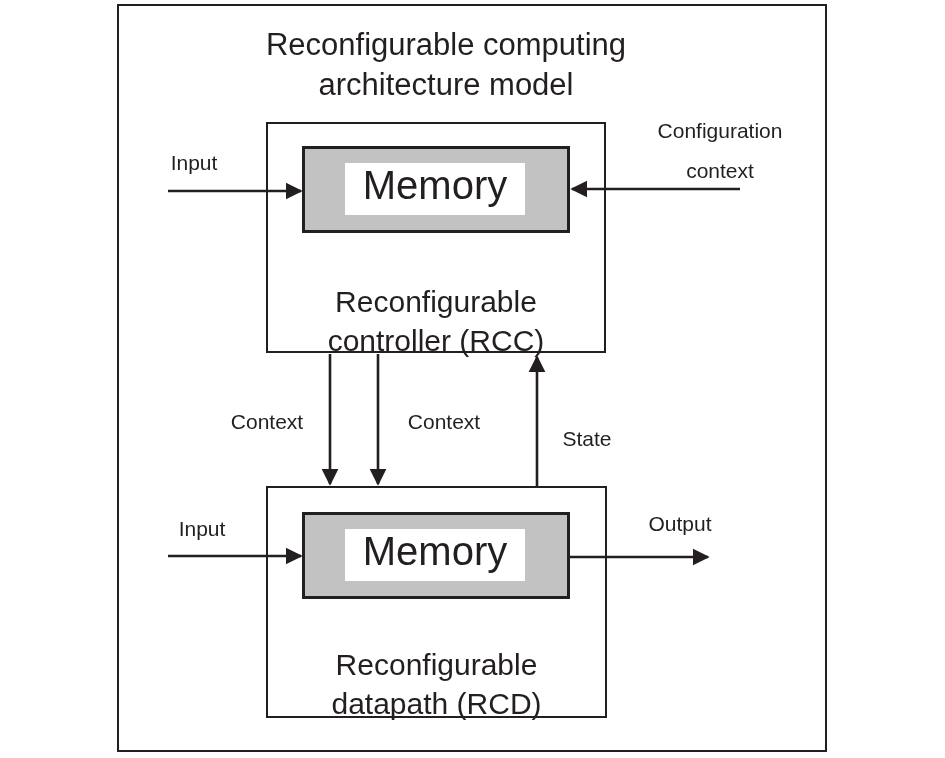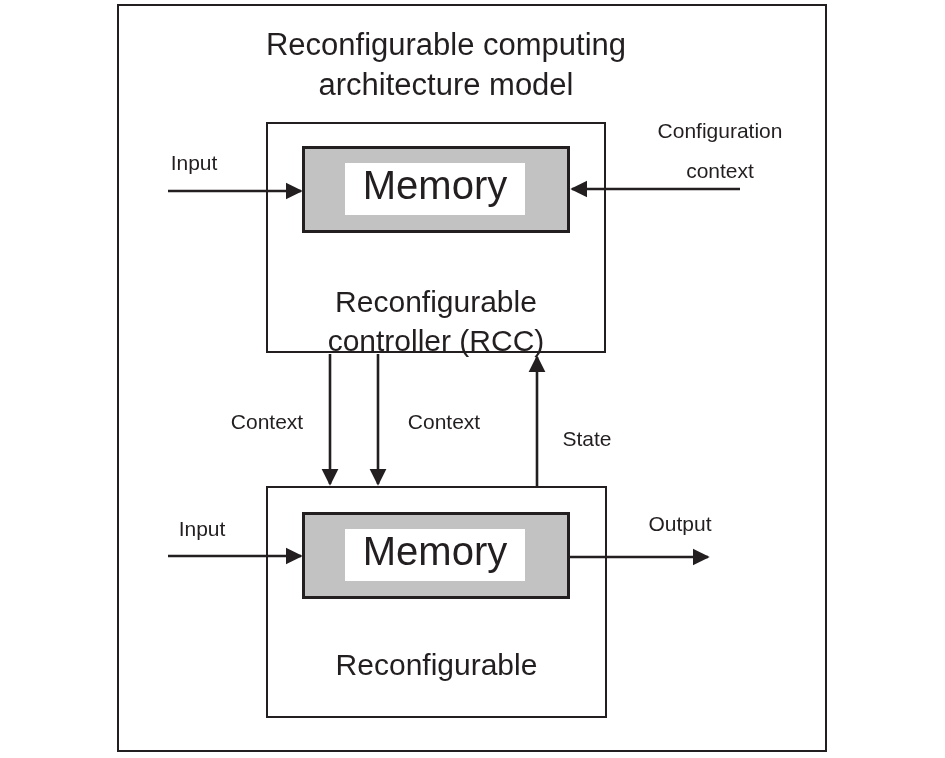--- a/index.html
+++ b/index.html
@@ -80,20 +80,21 @@
     <div>controller (RCC)</div>
   </div>
 
   <div class="abs block rcd-block"></div>
   <div class="abs memory-box rcd-memory"></div>
   <div class="abs memory-panel rcd-memory-panel">
     <span>Memory</span>
   </div>
   <div class="abs block-label rcd-label">
     <div>Reconfigurable</div>
+    <div>datapath (RCD)</div>
   </div>
 
   <div class="abs signal-label clock-label">Input</div>
   <div class="abs signal-label config-label">
     <div>Configuration</div>
     <div>context</div>
   </div>
   <div class="abs signal-label control-label">Context</div>
   <div class="abs signal-label context-label">Context</div>
   <div class="abs signal-label state-label">State</div>

